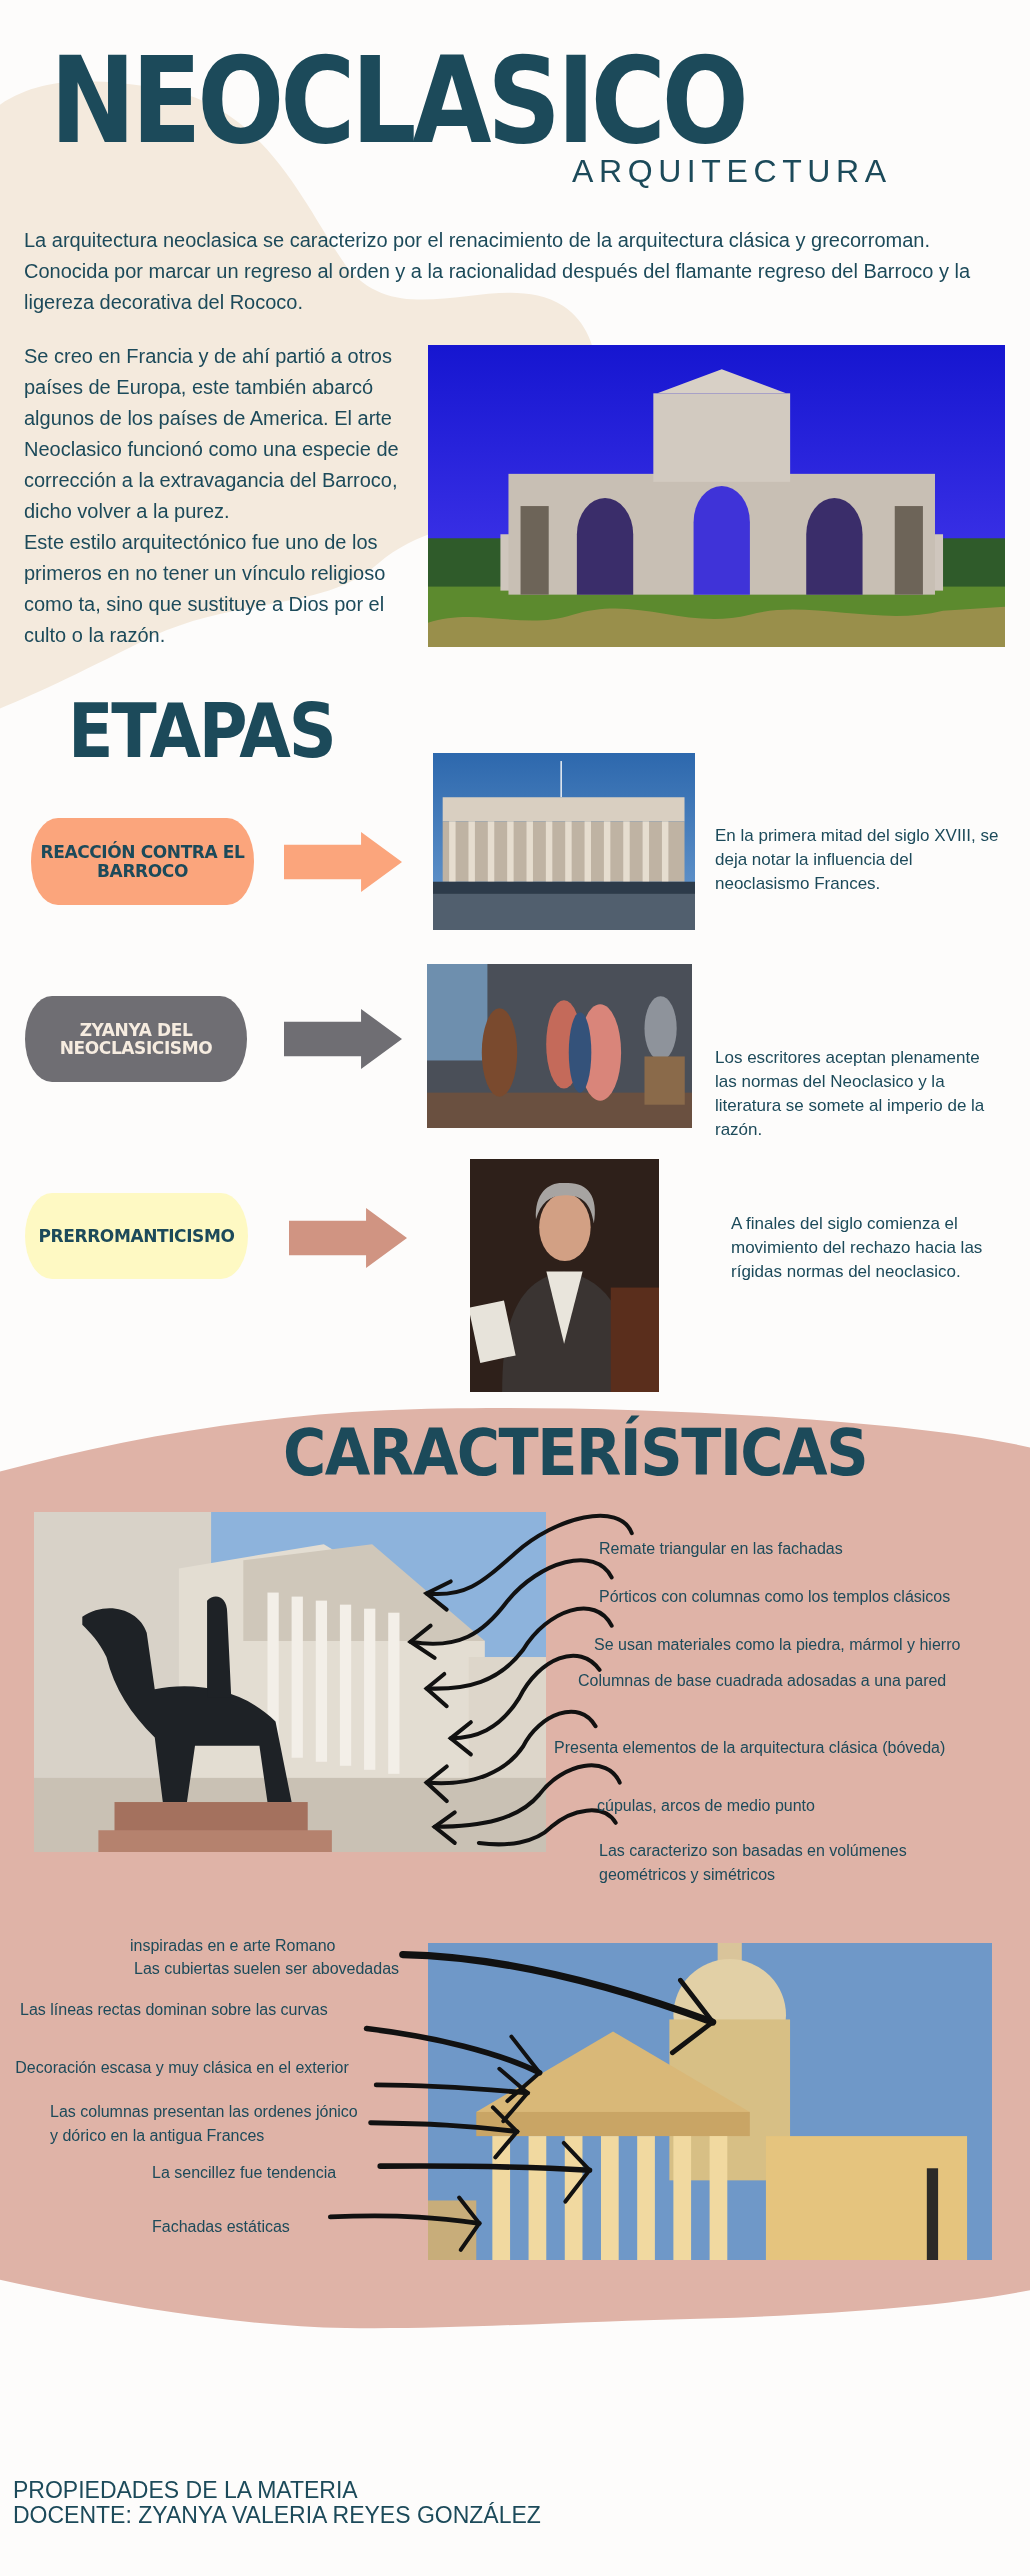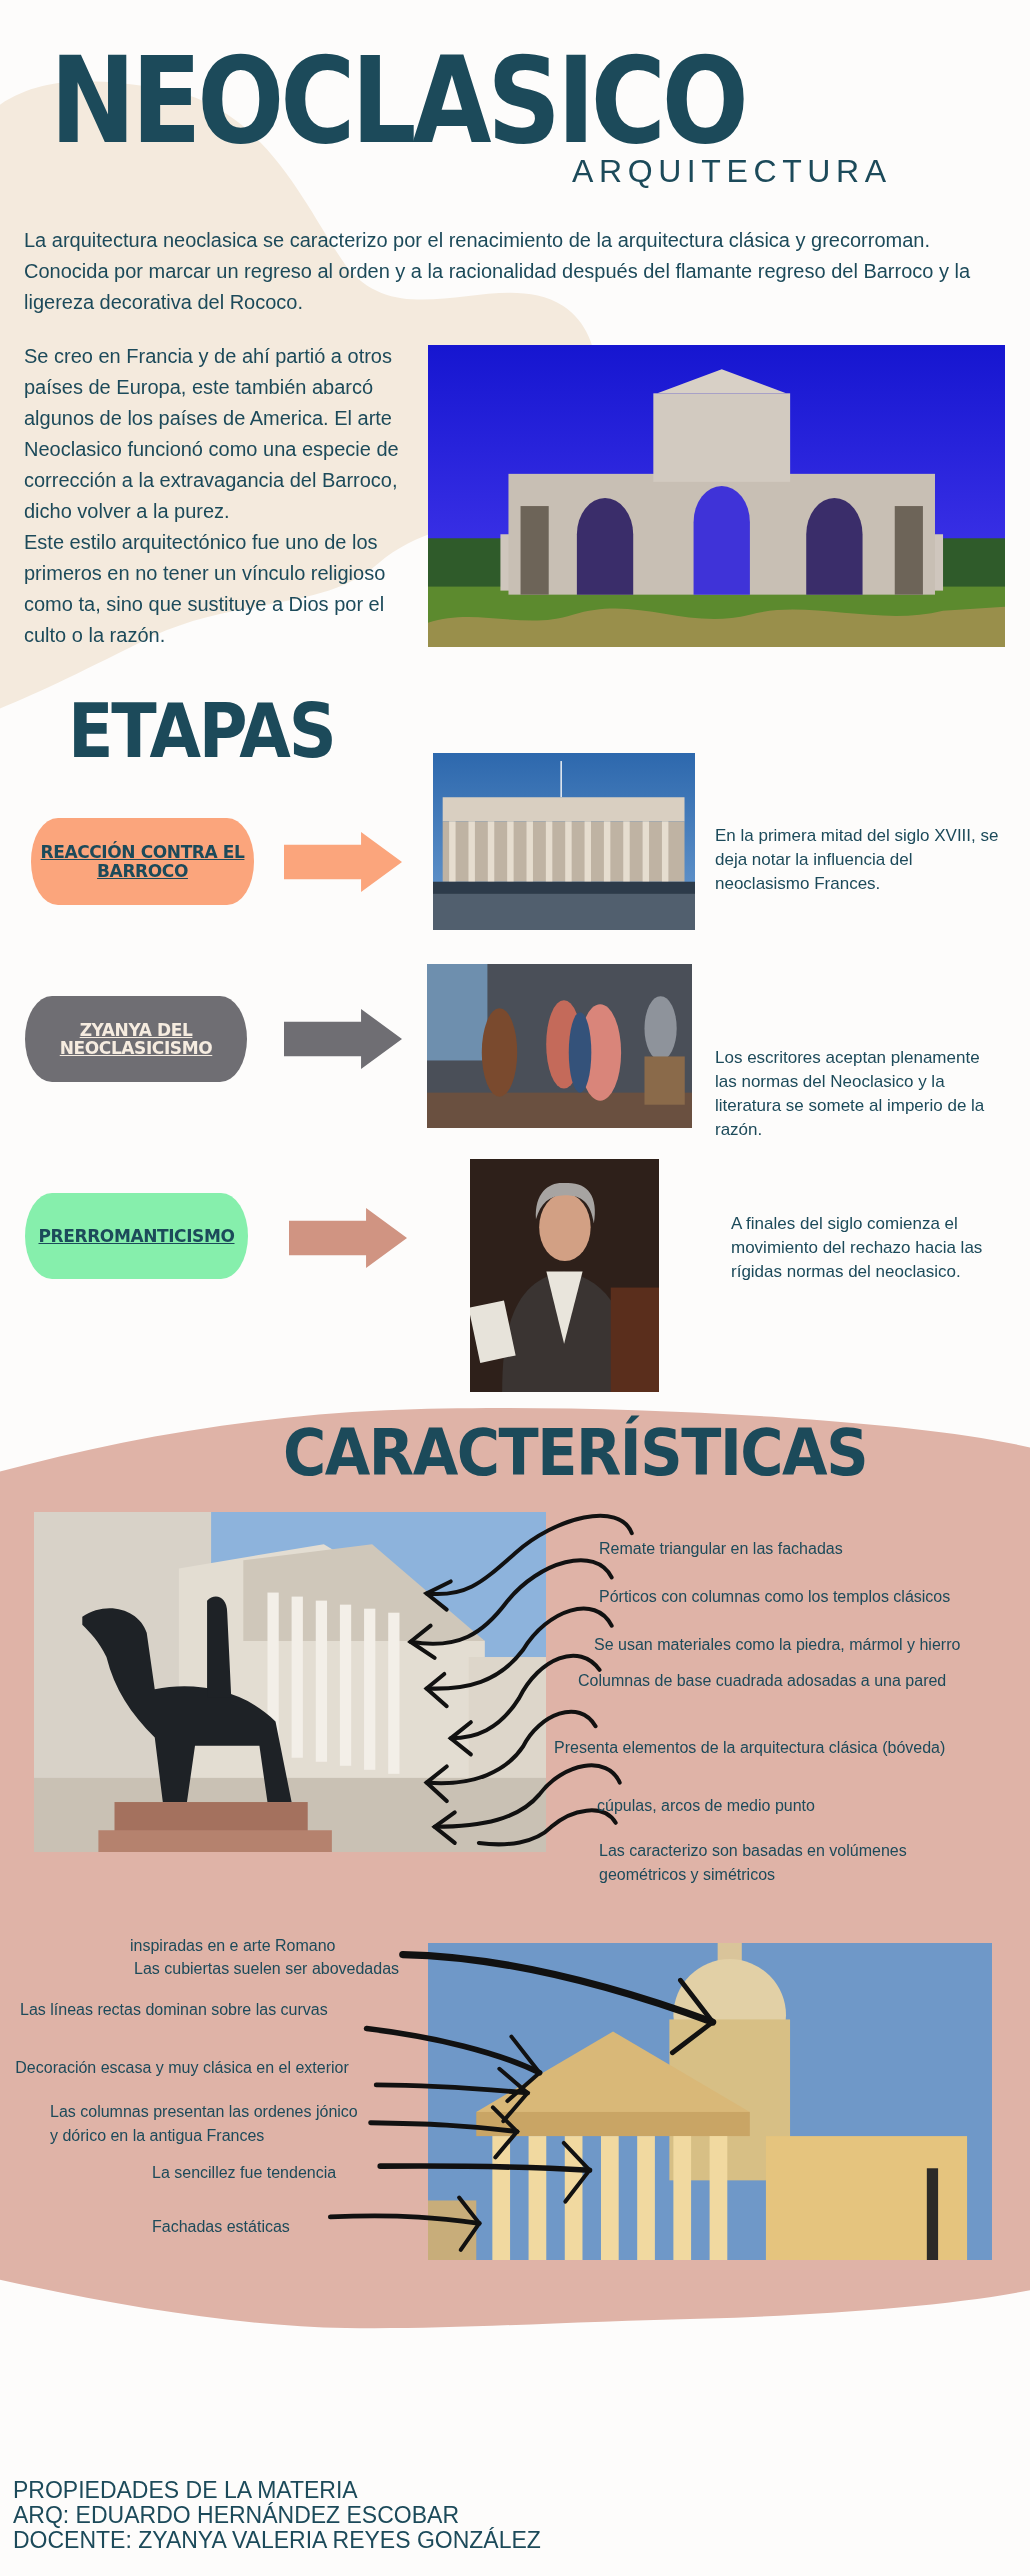--- a/index.html
+++ b/index.html
@@ -19,21 +19,21 @@
 
   .photo { overflow: hidden; }
   .photo svg { width: 100%; height: 100%; display: block; }
 
   .h-etapas { left: 68px; top: 691px; font-family: "DejaVu Sans", sans-serif; font-weight: bold;
     font-size: 74px; line-height: 81px; letter-spacing: -2.4px; color: #1c4a5a;
     transform: scaleX(0.9); transform-origin: left top; }
 
   .pill { display: flex; align-items: center; justify-content: center; text-align: center;
     border-radius: 27px / 43px; font-family: "DejaVu Sans", sans-serif; font-weight: bold;
-    font-size: 17px; line-height: 18.5px; letter-spacing: -0.4px; padding: 16px 8px; text-decoration: underline; }
+    font-size: 17px; line-height: 18.5px; letter-spacing: -0.4px; padding: 16px 8px; }
   .arrow svg { width: 100%; height: 100%; display: block; }
 
   .stage-text { text-align: left; font-size: 17px; line-height: 24px; color: #1c4a5a; width: 290px; }
 
   .h-caract { left: 283px; top: 1417px; font-family: "DejaVu Sans", sans-serif; font-weight: bold;
     font-size: 64px; line-height: 72px; letter-spacing: -1.6px; color: #1c4a5a;
     transform: scaleX(0.92); transform-origin: left top; }
 
   .feat { font-size: 16px; line-height: 23px; color: #1c4a5a; white-space: nowrap; }
 
@@ -137,21 +137,21 @@
     <ellipse cx="90" cy="110" rx="22" ry="55" fill="#7a4a2e"></ellipse>
     <ellipse cx="170" cy="100" rx="22" ry="55" fill="#c46a5a"></ellipse>
     <ellipse cx="215" cy="110" rx="26" ry="60" fill="#d9857a"></ellipse>
     <ellipse cx="190" cy="110" rx="14" ry="50" fill="#34527a"></ellipse>
     <ellipse cx="290" cy="80" rx="20" ry="40" fill="#8e939b"></ellipse>
     <rect x="270" y="115" width="50" height="60" fill="#8a6a4a"></rect>
   </svg>
 </div>
 <div class="abs stage-text" style="left:715px; top:1006px;margin-top:40px;">Los escritores aceptan plenamente las normas del Neoclasico y la literatura se somete al imperio de la razón.</div>
 
-<div class="abs pill" style="left:25px; top:1193px; width:223px; height:86px; background:#86efac; color:#1c4a5a;">PRERROMANTICISMO</div>
+<div class="abs pill" style="left:25px; top:1193px; width:223px; height:86px; background:#fef9c3; color:#1c4a5a;">PRERROMANTICISMO</div>
 <div class="abs arrow" style="left:289px; top:1208px; width:118px; height:60px;">
   <svg viewBox="0 0 147 75" preserveAspectRatio="none">
       <polygon points="0,16 96,16 96,0 147,37.5 96,75 96,59 0,59" fill="#d09482"></polygon>
     </svg>
 </div>
 <div class="abs photo" style="left:470px; top:1159px; width:189px; height:233px;">
   <svg viewBox="0 0 235 290" preserveAspectRatio="none">
     <rect width="235" height="290" fill="#2e201a"></rect>
     <path d="M40,290 C40,200 60,150 117,140 C175,150 200,200 205,290Z" fill="#3a3432"></path>
     <path d="M95,140 L117,230 L140,140Z" fill="#e9e5dc"></path>
@@ -259,16 +259,15 @@
 <div class="abs feat" style="left:130px; top:1934px;">inspiradas en e arte Romano</div>
 <div class="abs feat" style="left:20px; top:1998px;">Las líneas rectas dominan sobre las curvas</div>
 <div class="abs feat" style="left:15.3px; top:2056px;">Decoración escasa y muy clásica en el exterior</div>
 <div class="abs feat" style="left:50px; top:2100px;">Las columnas presentan las ordenes jónico</div>
 <div class="abs feat" style="left:50px; top:2124px;">y dórico en la antigua Frances</div>
 <div class="abs feat" style="left:152px; top:2161px;">La sencillez fue tendencia</div>
 <div class="abs feat" style="left:152px; top:2215px;">Fachadas estáticas</div>
 
 <div class="abs footer">
   <div>PROPIEDADES DE LA MATERIA</div>
-  <div>ARQ: EDUARDO HERNÁNDEZ ESCOBAR</div>
   <div>DOCENTE: ZYANYA VALERIA REYES GONZÁLEZ</div>
 </div>
 
 
 </body></html>

